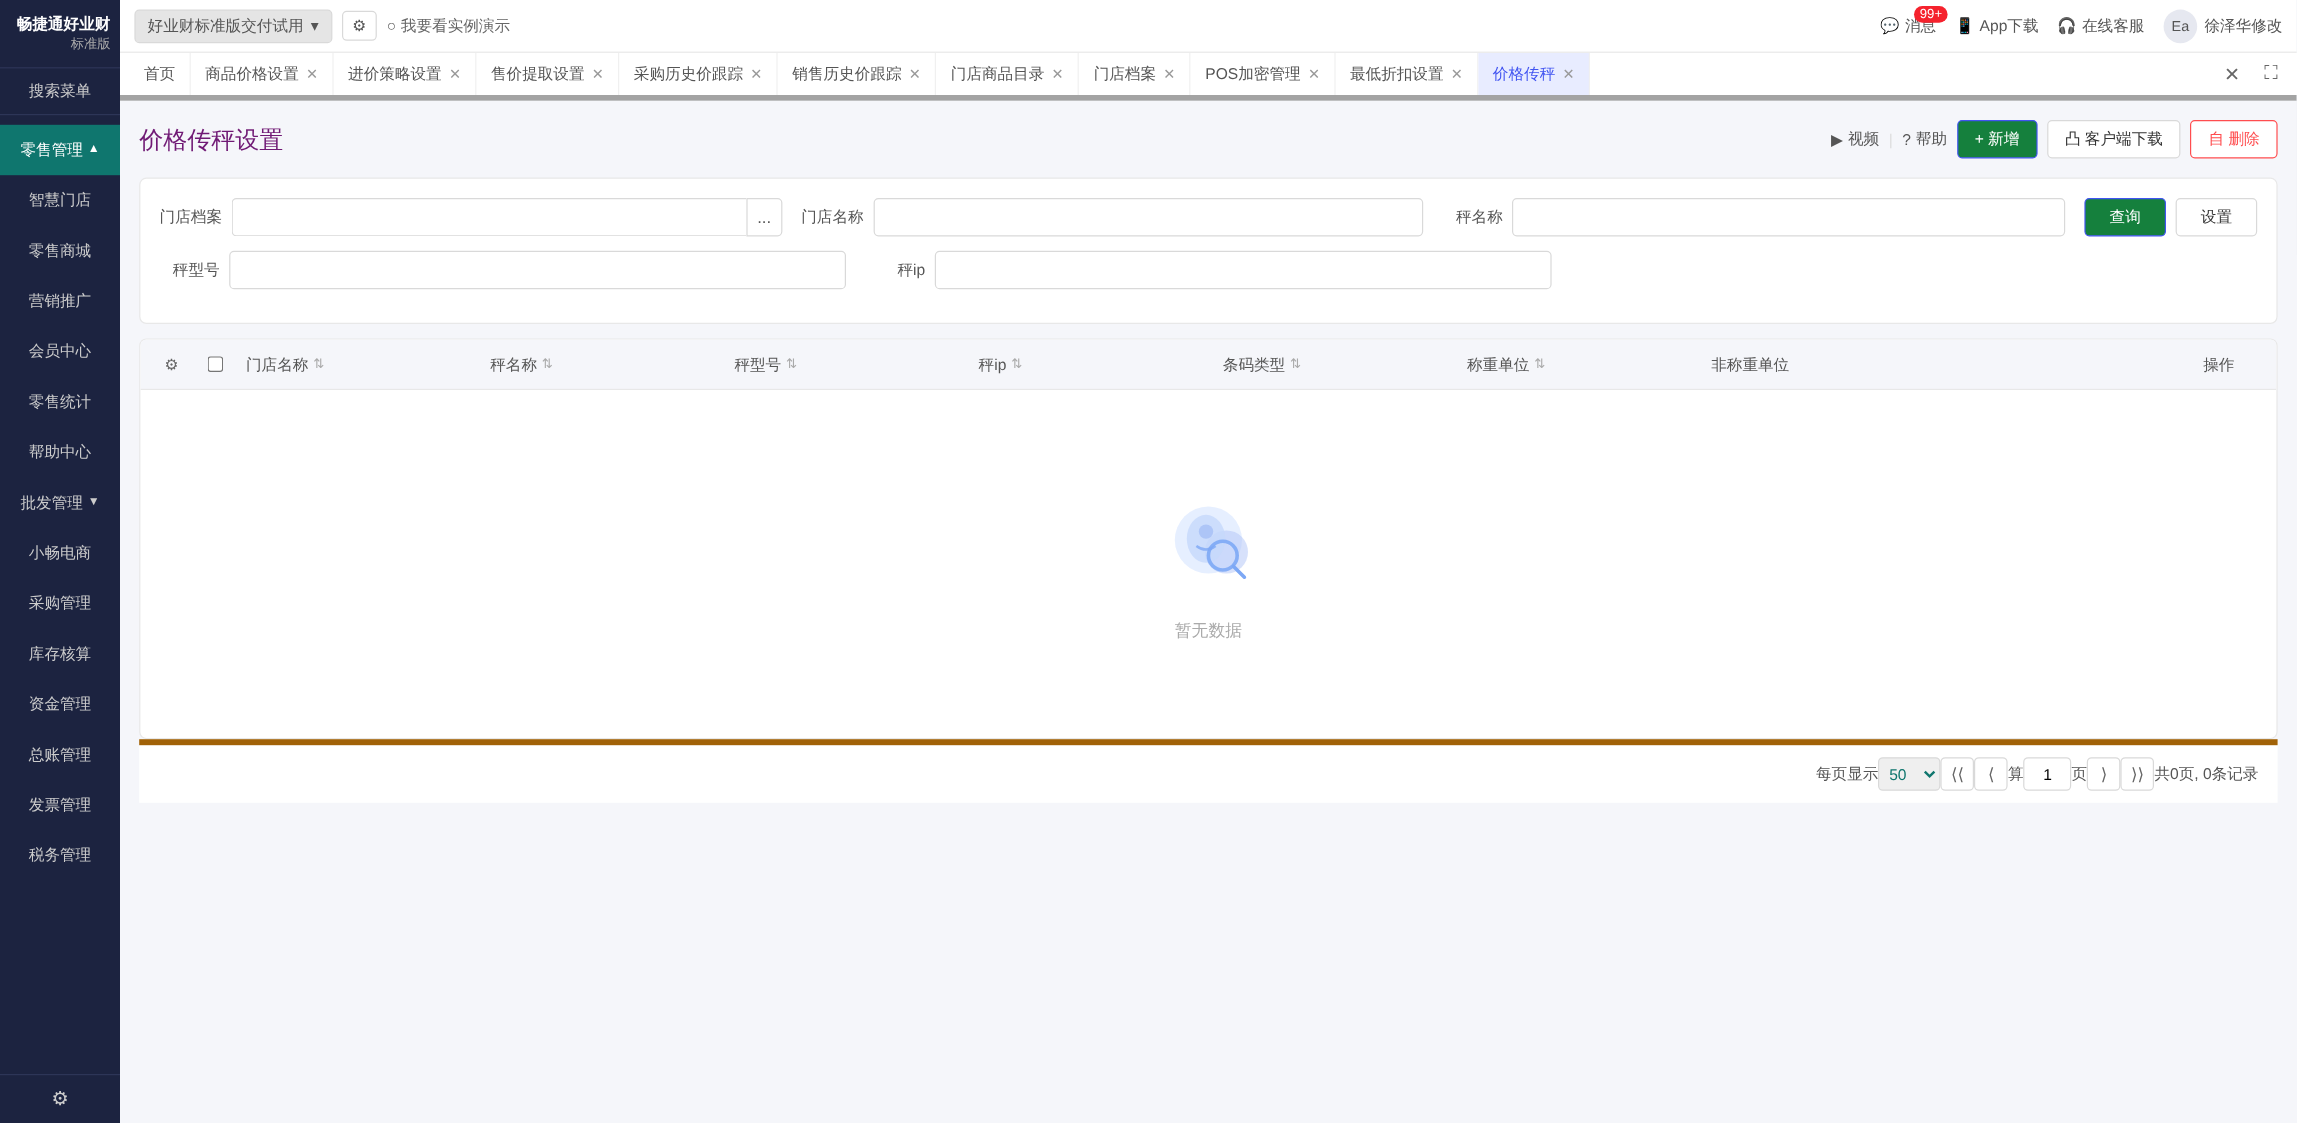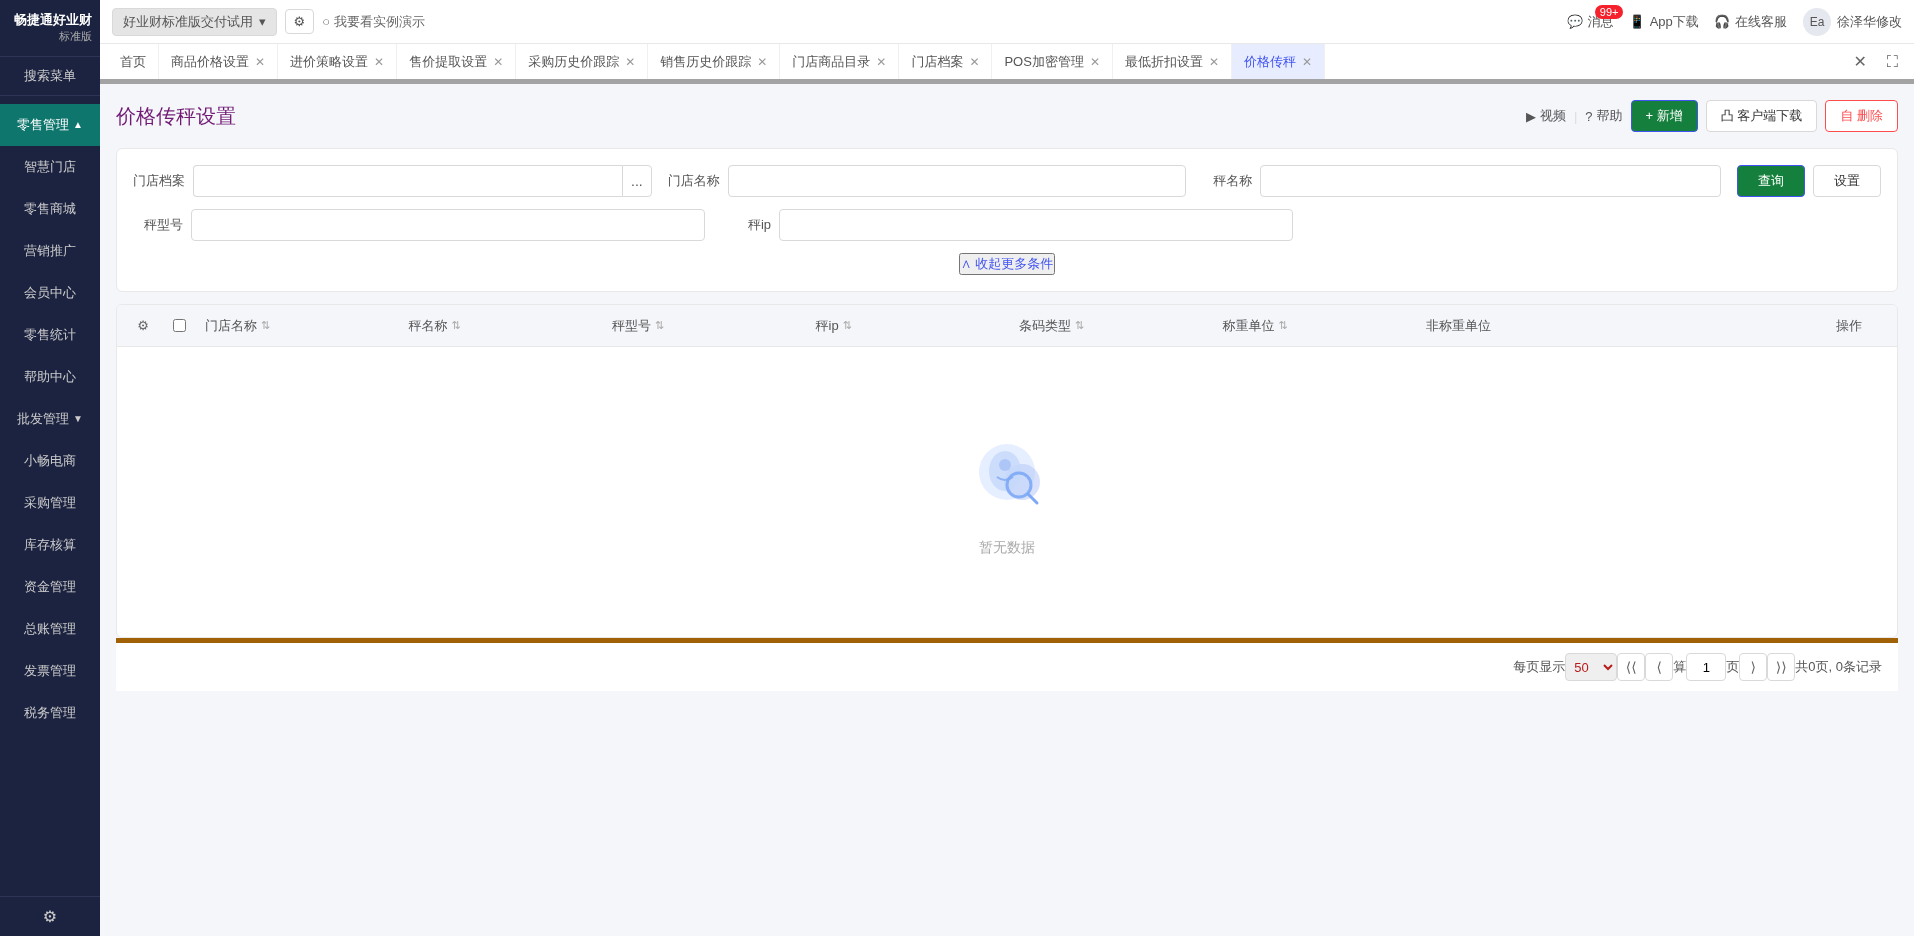--- a/index.html
+++ b/index.html
@@ -81,21 +81,21 @@
     .th-cell.wide { flex: 2; }
     .sort-icon { color: #aaa; font-size: 11px; cursor: pointer; }
 
     
     .empty-state { display: flex; flex-direction: column; align-items: center; justify-content: center; padding: 80px 0; }
     .empty-icon { width: 100px; height: 100px; margin-bottom: 12px; }
     .empty-text { color: #aaa; font-size: 14px; }
 
     
     .pagination-bar { background: #fff; border-top: 5px solid #a16207; padding: 10px 16px; display: flex; align-items: center; justify-content: flex-end; gap: 0; font-size: 13px; color: #555; }
-    .page-size-select { height: 28px; border: 1px solid #d9d9d9; border-radius: 4px; padding: 0 4px; font-size: 13px; color: #b91c1c; cursor: pointer; }
+    .page-size-select { height: 28px; border: 1px solid #d9d9d9; border-radius: 4px; padding: 0 4px; font-size: 13px; color: #0f766e; cursor: pointer; }
     .page-nav-btn { width: 28px; height: 28px; border: 1px solid #d9d9d9; border-radius: 4px; display: flex; align-items: center; justify-content: center; cursor: pointer; background: #fff; color: #666; font-size: 14px; }
     .page-nav-btn:disabled { color: #ccc; cursor: not-allowed; }
     .page-input { width: 40px; height: 28px; border: 1px solid #d9d9d9; border-radius: 4px; text-align: center; font-size: 13px; }
   </style>
 </head>
 <body>
 
 <div class="app-container">
 
   <div class="sidebar">
@@ -299,25 +299,20 @@
           <div class="search-field">
             <label class="field-label">秤型号</label>
             <input class="field-input" type="text" placeholder="" style="">
           </div>
           <div class="search-field">
             <label class="field-label">秤ip</label>
             <input class="field-input" type="text" placeholder="" style="">
           </div>
           <div class="search-field" style="visibility:hidden;"></div>
         </div>
-        <div class="collapse-row">
-          <button class="collapse-btn">
-            <span>∧ 收起更多条件</span>
-          </button>
-        </div>
       </div>
 
       <div class="table-card">
         <div class="table-header">
           <div class="th-settings">⚙</div>
           <div class="th-checkbox">
             <input type="checkbox" style="">
           </div>
           <div class="th-cell">
             <span>门店名称</span>

